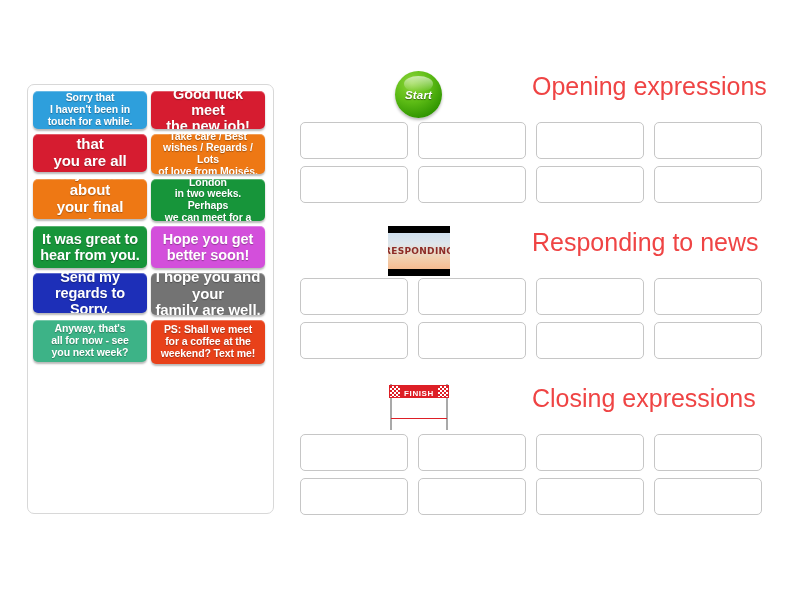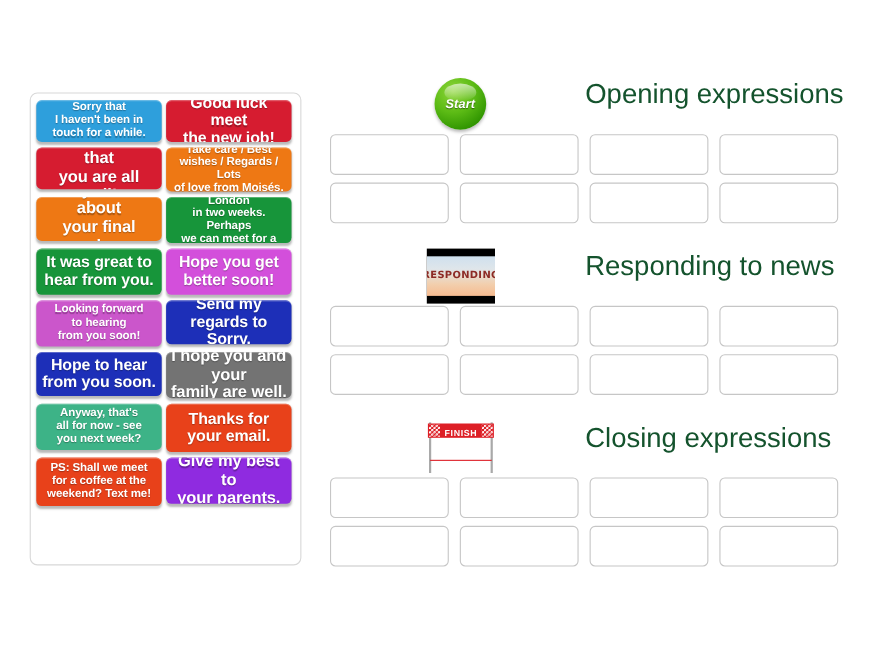--- a/index.html
+++ b/index.html
@@ -70,21 +70,21 @@
   .group-head {
     position: relative;
     height: 52px;
   }
 
   .group-title {
     position: absolute;
     left: 232px;
     top: 2px;
     font-size: 25px;
-    color: #14532d;
+    color: #ef4444;
     font-weight: normal;
     white-space: nowrap;
   }
 
   .group-icon {
     position: absolute;
     left: 88px;
     top: 0px;
     width: 62px;
     height: 50px;
@@ -230,39 +230,30 @@
 of love from Moisés.</div>
         <div class="card c-h40 fs-md" style="background: rgb(238, 120, 20); white-space: pre-line;">Sorry to hear about
 your final grades...</div>
         <div class="card c-h42 fs-sm" style="background: rgb(23, 149, 58); white-space: pre-line;">PS: I am visiting London
 in two weeks. Perhaps
 we can meet for a coffee!</div>
         <div class="card c-h42 fs-lg" style="background: rgb(23, 149, 58); white-space: pre-line;">It was great to
 hear from you.</div>
         <div class="card c-h42 fs-lg" style="background: rgb(211, 79, 219); white-space: pre-line;">Hope you get
 better soon!</div>
-        <div class="card c-h42 fs-sm" style="background: rgb(203, 86, 203); white-space: pre-line;">Looking forward
-to hearing
-from you soon!</div>
         <div class="card c-h40 fs-lg" style="background: rgb(29, 47, 184); white-space: pre-line;">Send my
 regards to Sorry.</div>
-        <div class="card c-h40 fs-lg" style="background: rgb(29, 47, 184); white-space: pre-line;">Hope to hear
-from you soon.</div>
         <div class="card c-h42 fs-md" style="background: #737373; white-space: pre-line;">I hope you and your
 family are well.</div>
         <div class="card c-h42 fs-sm" style="background: rgb(61, 179, 135); white-space: pre-line;">Anyway, that's
 all for now - see
 you next week?</div>
-        <div class="card c-h44 fs-lg" style="background: rgb(232, 65, 26); white-space: pre-line;">Thanks for
-your email.</div>
         <div class="card c-h44 fs-sm" style="background: rgb(232, 65, 26); white-space: pre-line;">PS: Shall we meet
 for a coffee at the
 weekend? Text me!</div>
-        <div class="card c-h42 fs-md" style="background: rgb(143, 43, 224); white-space: pre-line;">Give my best to
-your parents.</div>
       </div>
   </div>
 
   <div class="group" id="group-0" style="top:70px;">
     <div class="group-head">
       <div class="group-icon">
         <div class="start-btn">
           <span class="start-label">Start</span>
         </div>
       </div>

